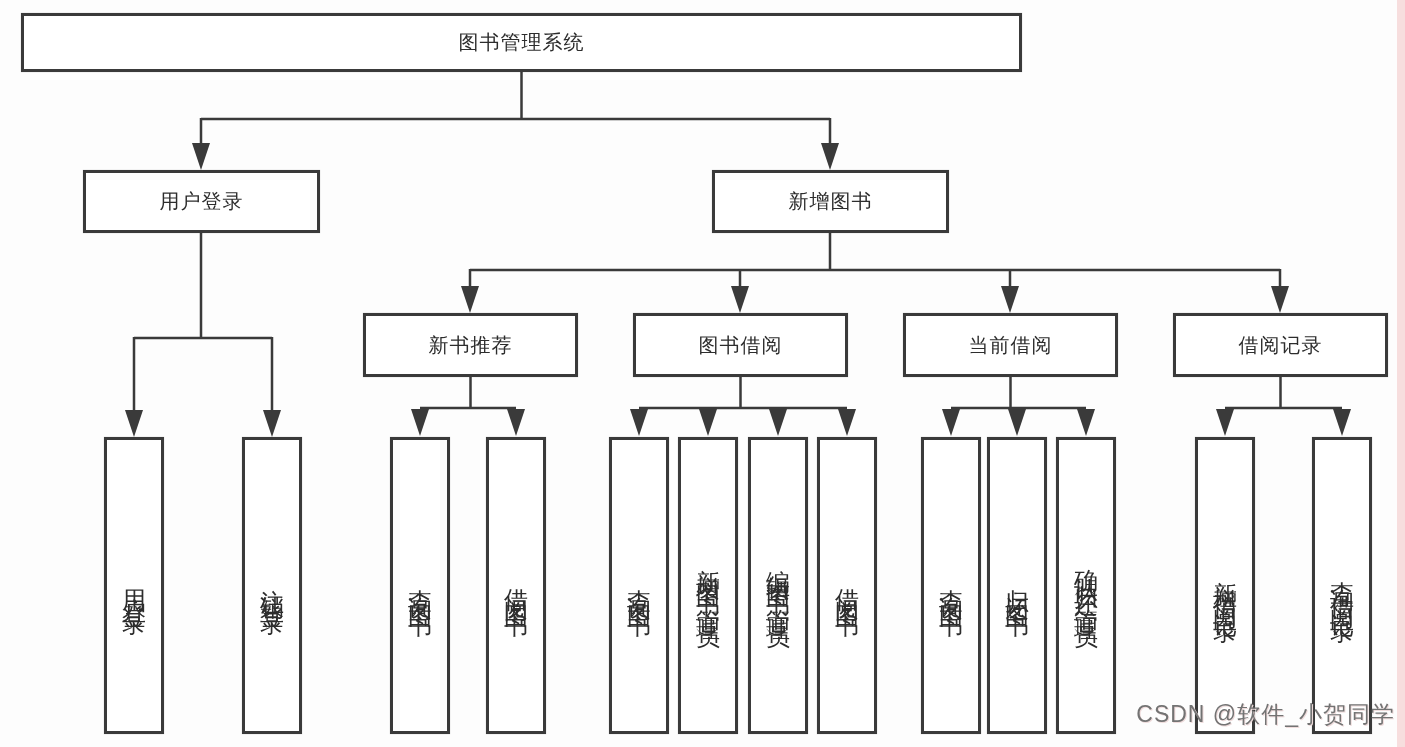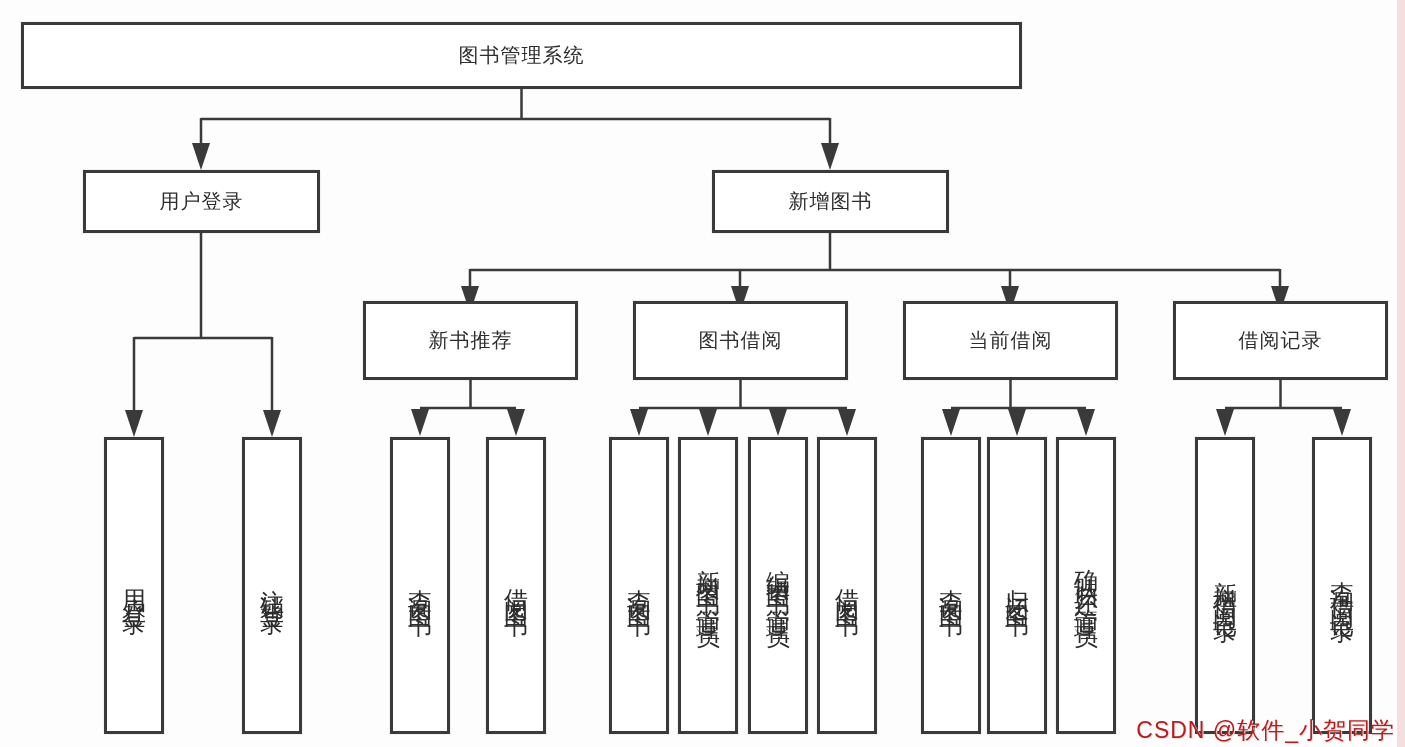--- a/index.html
+++ b/index.html
@@ -28,38 +28,38 @@
     border: 3px solid #3a3a3a;
     background: #ffffff;
     color: #2d2d2d;
     display: flex;
     align-items: center;
     justify-content: center;
     font-size: 20px;
     letter-spacing: 1px;
     box-shadow: 0 0 1px rgba(0,0,0,0.25);
   }
-  .box.root  { left: 21px;  top: 22px;  width: 1001px; height: 67px; }
+  .box.root  { left: 21px;  top: 13px;  width: 1001px; height: 59px; }
   .box.lvl2  { top: 170px; width: 237px; height: 63px; }
-  .box.lvl3  { top: 301px; width: 215px; height: 79px; }
+  .box.lvl3  { top: 313px; width: 215px; height: 64px; }
   .box.leaf  { top: 437px; width: 60px;  height: 297px; }
   .leaf span {
     writing-mode: vertical-rl;
     text-orientation: mixed;
     font-size: 24px;
     letter-spacing: 8px;
     line-height: 1;
     white-space: nowrap;
   }
   .watermark {
     position: absolute;
     right: 10px;
-    bottom: 1px;
+    bottom: 17px;
     font-size: 23px;
-    color: #b91c1c;
+    color: #737373;
     text-shadow: 1px 1px 0 #efdcdc;
     letter-spacing: 1px;
   }
   .edge-strip {
     position: absolute;
     right: 0; top: 0;
     width: 8px;
     height: 747px;
     background: #f7dede;
   }

